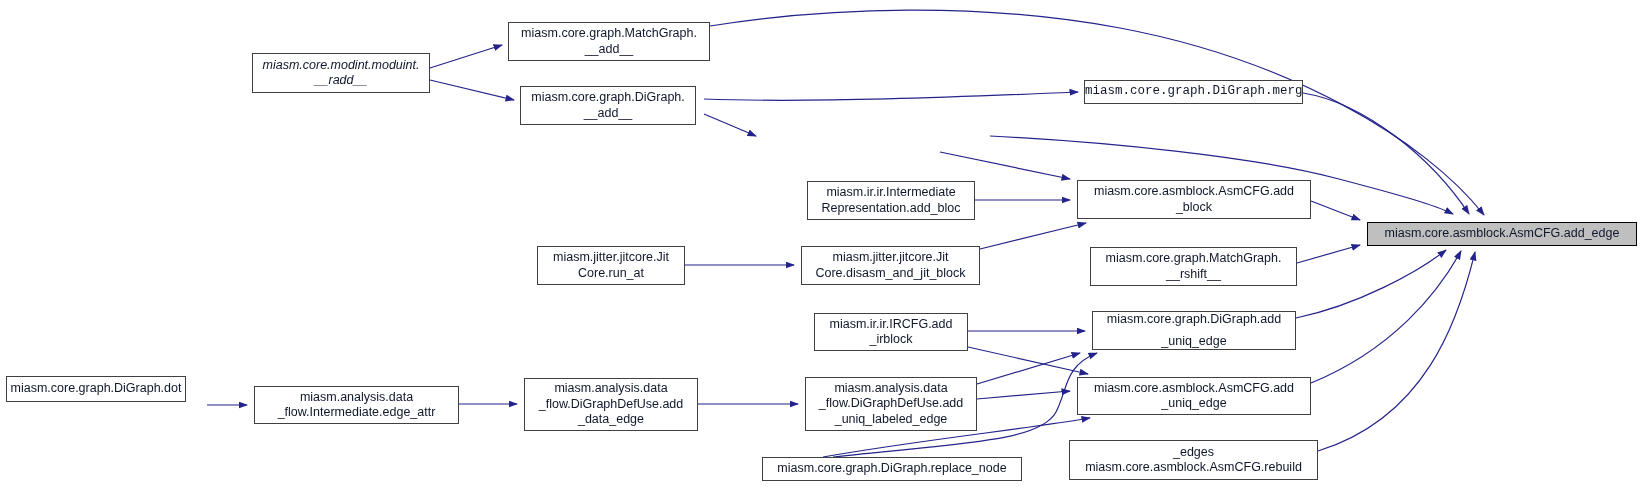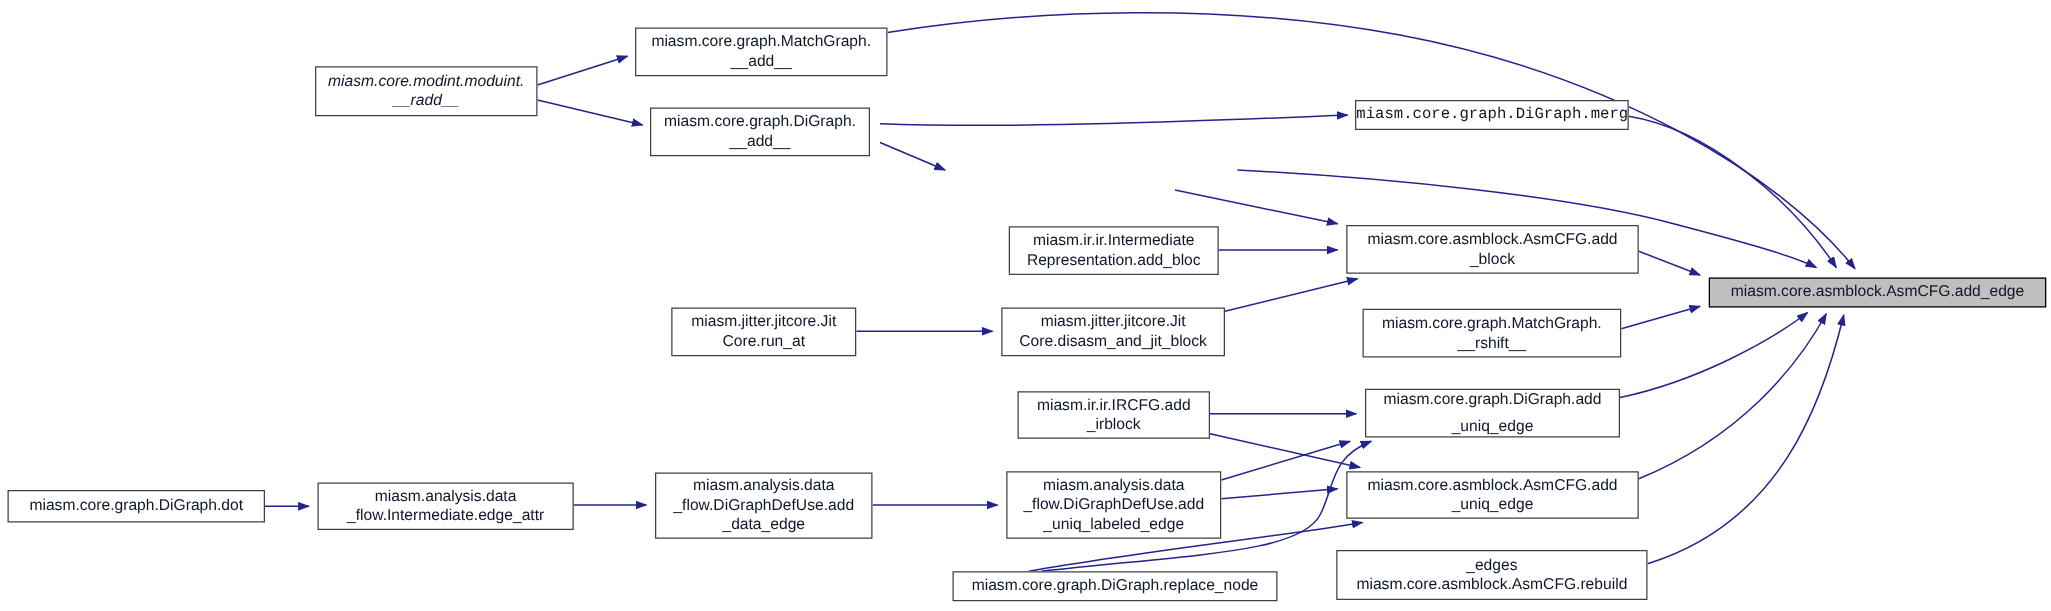--- a/index.html
+++ b/index.html
@@ -142,21 +142,21 @@
       <div class="node-line">miasm.core.graph.DiGraph.replace_node</div>
     </div>
     <div class="node" title="miasm.core.asmblock.AsmCFG.add_uniq_edge" style="left: 1077px; top: 377px; width: 234px; height: 38px;">
       <div class="node-line">miasm.core.asmblock.AsmCFG.add</div>
       <div class="node-line">_uniq_edge</div>
     </div>
     <div class="node" title="miasm.core.asmblock.AsmCFG.rebuild_edges" style="left: 1069px; top: 440px; width: 249px; height: 40px;">
       <div class="node-line">_edges</div>
       <div class="node-line">miasm.core.asmblock.AsmCFG.rebuild</div>
     </div>
-    <div class="node" title="miasm.core.graph.DiGraph.dot" style="left: 6px; top: 392px; width: 206px; height: 26px; text-align: center;">
+    <div class="node" title="miasm.core.graph.DiGraph.dot" style="left: 6px; top: 376px; width: 180px; height: 26px; text-align: center;">
       <div class="node-line">miasm.core.graph.DiGraph.dot</div>
     </div>
     <div class="node" title="miasm.analysis.data_flow.DiGraphDefUse.edge_attr" style="left: 254px; top: 386px; width: 205px; height: 38px;">
       <div class="node-line">miasm.analysis.data</div>
       <div class="node-line">_flow.Intermediate.edge_attr</div>
     </div>
     <div class="node" title="miasm.analysis.data_flow.DiGraphDefUse.add_data_edge" style="left: 524px; top: 378px; width: 174px; height: 53px;">
       <div class="node-line">miasm.analysis.data</div>
       <div class="node-line">_flow.DiGraphDefUse.add</div>
       <div class="node-line">_data_edge</div>

